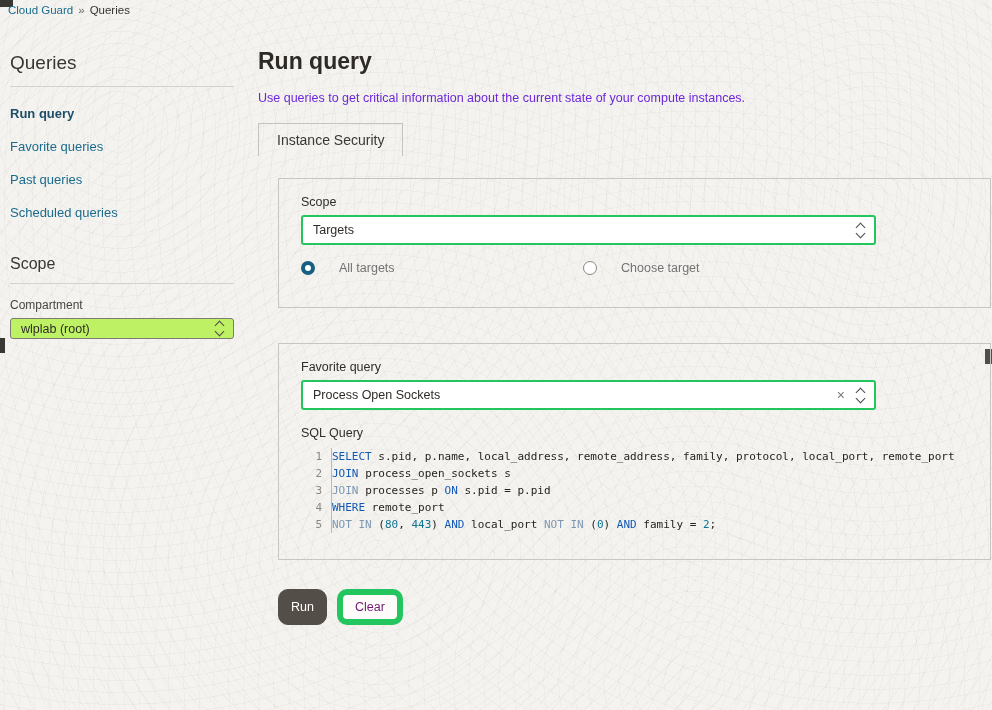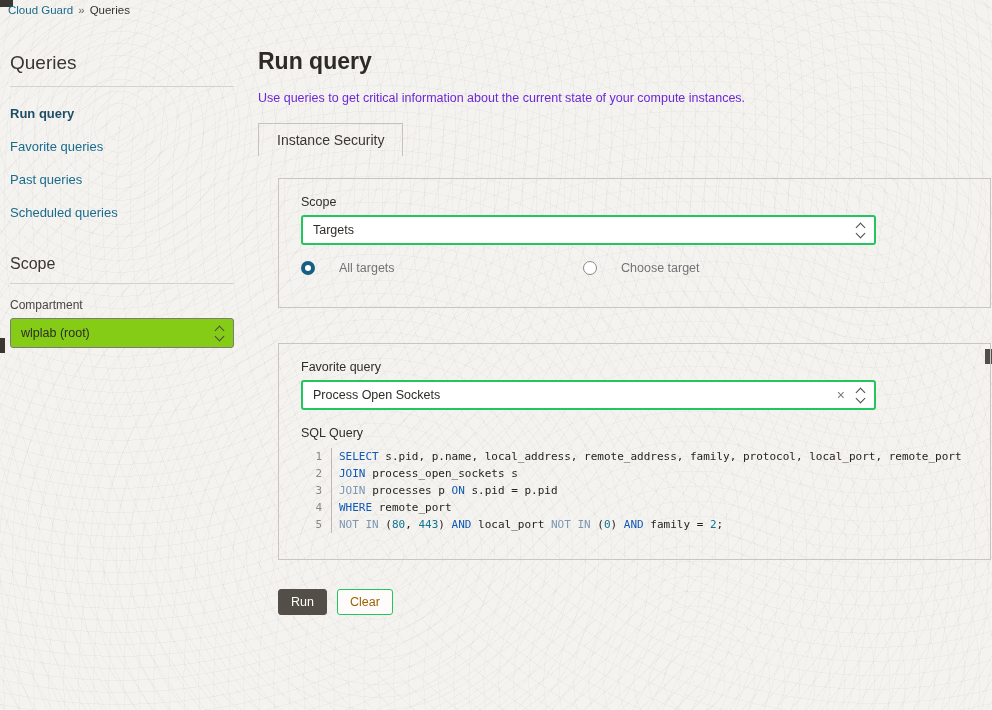--- a/index.html
+++ b/index.html
@@ -36,21 +36,21 @@
 
   
   .sidebar { position:absolute; left:10px; top:52px; width:224px; }
   .sidebar h2 { font-size:19px; font-weight:400; color:#3a3631; margin-bottom:12px; }
   .sidebar nav { margin-top:4px; }
   .nav-item { display:block; padding:9px 0; font-size:13px; color:#1a6b8c; text-decoration:none; cursor:pointer; }
   .nav-item.active { color:#1d4d67; font-weight:bold; }
   .sidebar h3 { font-size:16px; font-weight:400; color:#3a3631; margin-top:26px; margin-bottom:8px; }
   .field-label { display:block; font-size:12px; color:#494540; margin:14px 0 6px; }
   .select {
-    height:30px; background:#84cc16; border:1px solid #7e7b76; border-radius:3px;
+    height:21px; background:#bef264; border:1px solid #7e7b76; border-radius:3px;
     display:flex; align-items:center; justify-content:space-between;
     padding:0 10px; font-size:12.5px; color:#2f2c28; cursor:pointer;
   }
   .stepper { display:flex; flex-direction:column; align-items:center; }
   .chev { width:7px; height:7px; border-style:solid; border-color:#4e4a45; border-width:0 1.6px 1.6px 0; }
   .chev.up { transform:rotate(-135deg); margin-bottom:1px; }
   .chev.down { transform:rotate(45deg); margin-top:-2px; }
 
   
   .main { position:absolute; left:258px; top:48px; right:0; }
@@ -80,30 +80,30 @@
   .radio-row { display:flex; margin-top:16px; }
   .radio-group { display:flex; align-items:center; gap:24px; font-size:12.5px; color:#737373; cursor:pointer; }
   .radio-group.first { width:282px; }
   .radio { width:14px; height:14px; border-radius:50%; background:#fff; border:1px solid #8b8781; flex:none; }
   .radio.selected { border:4.5px solid #175e83; }
 
   .sql-label { margin-top:16px; }
   .sql-editor { margin-top:8px; overflow:hidden; min-height:175px; }
   .code-line { display:flex; line-height:17px; font-family:"DejaVu Sans Mono", monospace; font-size:11px; }
   .ln { width:30px; text-align:right; padding-right:9px; color:#8b8781; flex:none; }
-  .code { border-left:1px solid #bdbab5; padding-left:7px; white-space:pre; }
+  .code { border-left:1px solid #bdbab5; white-space:pre; }
   .tok-kw  { color:#1259b5; }
   .tok-kw2 { color:#7d98b3; }
   .tok-num { color:#0e7490; }
   .tok-pl  { color:#26231f; }
 
   .actions { margin-top:29px; margin-left:20px; display:flex; gap:10px; }
-  .btn { font-size:12.5px; border-radius:3px; padding:5px 12px; cursor:pointer; font-family:"Liberation Sans", sans-serif; }
+  .btn { font-size:12.5px; border-radius:10px; padding:5px 12px; cursor:pointer; font-family:"Liberation Sans", sans-serif; }
   .btn-run { background:#544e49; color:#fff; border:1px solid #544e49; }
-  .btn-clear { background:#fdfcfb; color:#a16207; border:1px solid #22c55e; }
+  .btn-clear { background:#fdfcfb; color:#701a75; border:6px solid #22c55e; }
 </style>
 </head>
 <body>
 
 <div class="corner-mark"></div>
 <div class="left-handle"></div>
 <div class="right-handle"></div>
 
 <div class="breadcrumb">
   <a>Cloud Guard</a>

